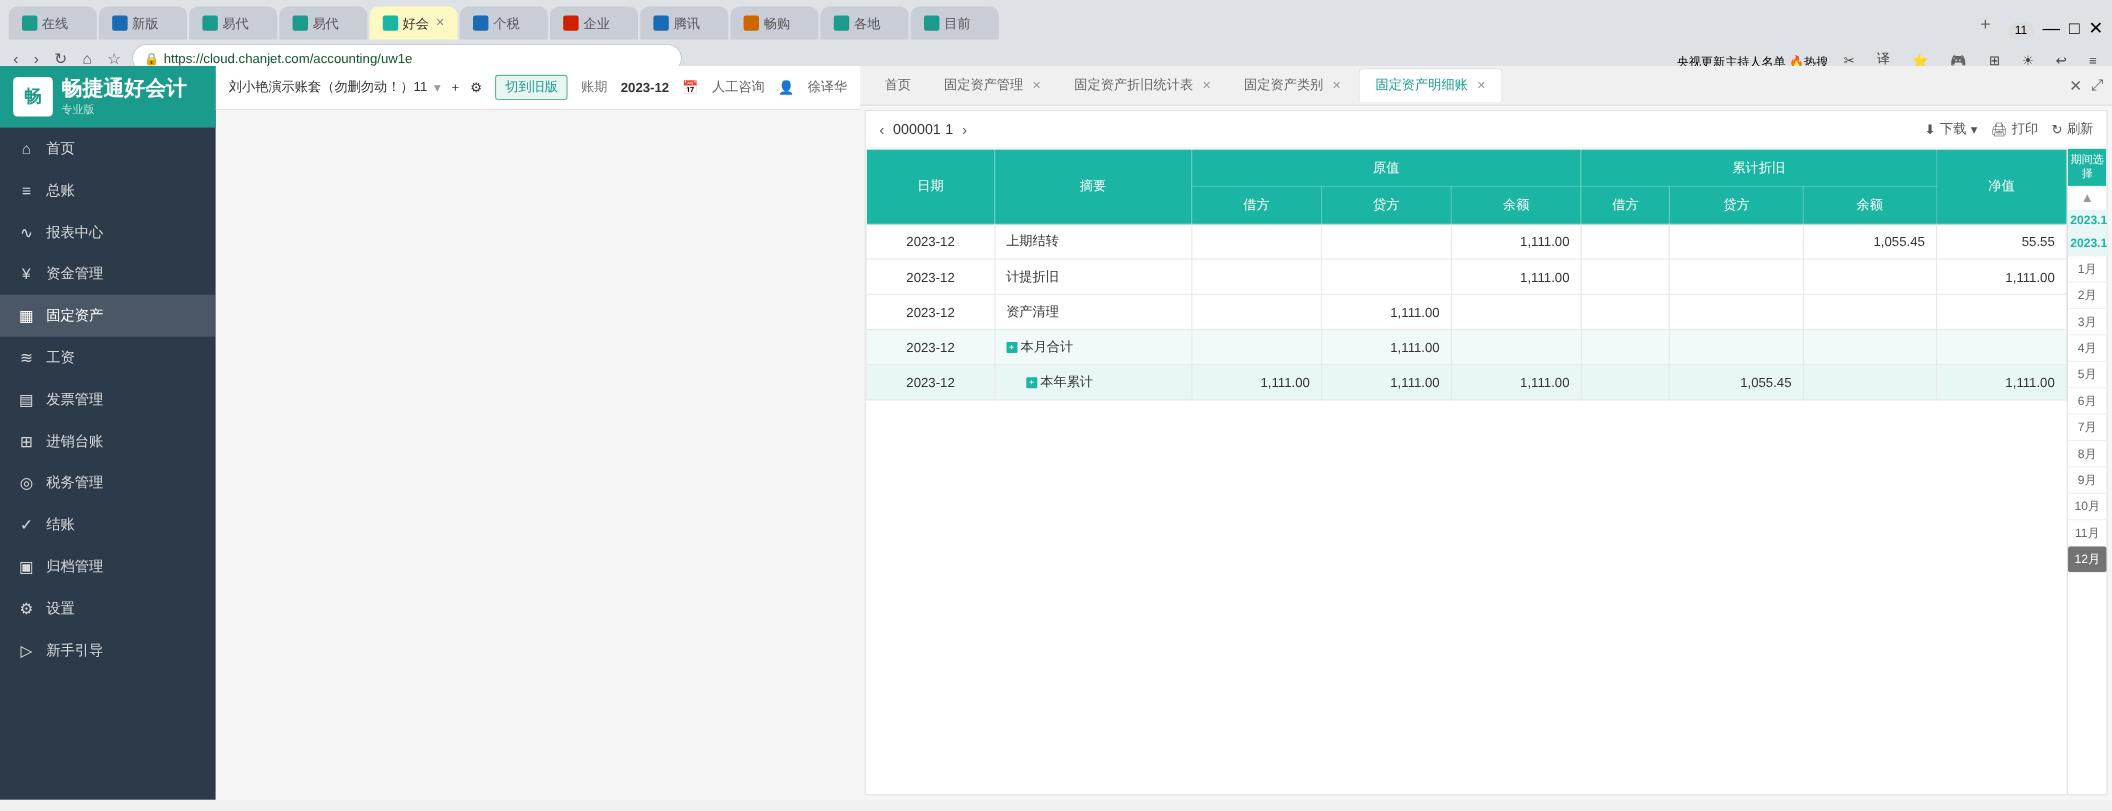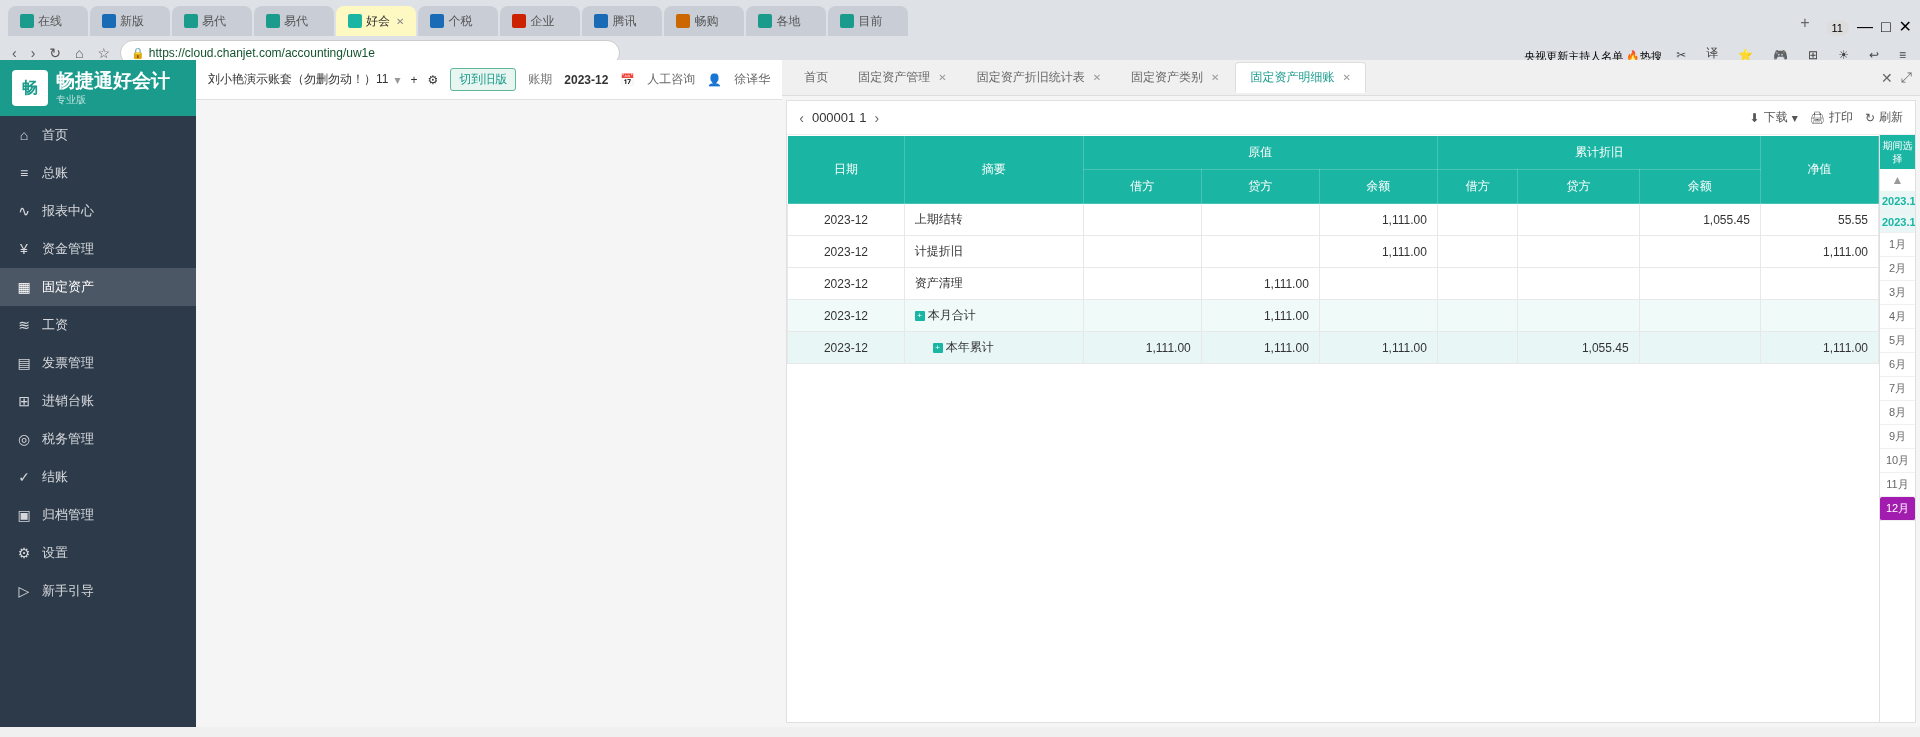--- a/index.html
+++ b/index.html
@@ -69,21 +69,21 @@
     table td { padding: 7px 10px; text-align: center; border: 1px solid #e8e8e8; color: #333; }
     .row-summary td { background: #f0faf8; }
     .row-total td { background: #e8f7f5; }
     .amount-cell { text-align: right; }
 
     
     .period-panel { width: 36px; background: #fff; border-left: 1px solid #e0e0e0; display: flex; flex-direction: column; overflow: hidden; }
     .period-panel-title { background: #1ab5a3; color: #fff; font-size: 10px; padding: 4px 2px; text-align: center; writing-mode: horizontal-tb; line-height: 1.3; }
     .period-list { display: flex; flex-direction: column; overflow-y: auto; flex: 1; }
     .period-item { padding: 4px 2px; text-align: center; font-size: 11px; color: #666; cursor: pointer; border-bottom: 1px solid #f0f0f0; }
-    .period-item.active { background: #a21caf; color: #fff; border-radius: 2px; }
+    .period-item.active { background: #737373; color: #fff; border-radius: 2px; }
     .period-item.selected-year { background: #e8f7f5; color: #1ab5a3; font-weight: bold; }
     .period-scroll-btn { padding: 4px; text-align: center; cursor: pointer; color: #999; font-size: 12px; }
 
     .header-row-1 th { }
     .header-row-2 th { }
 
     .green-dot { display: inline-block; width: 10px; height: 10px; background: #1ab5a3; border-radius: 1px; margin-right: 3px; vertical-align: middle; font-size: 8px; color: #fff; text-align: center; line-height: 10px; }
   </style>
 </head>
 <body>

